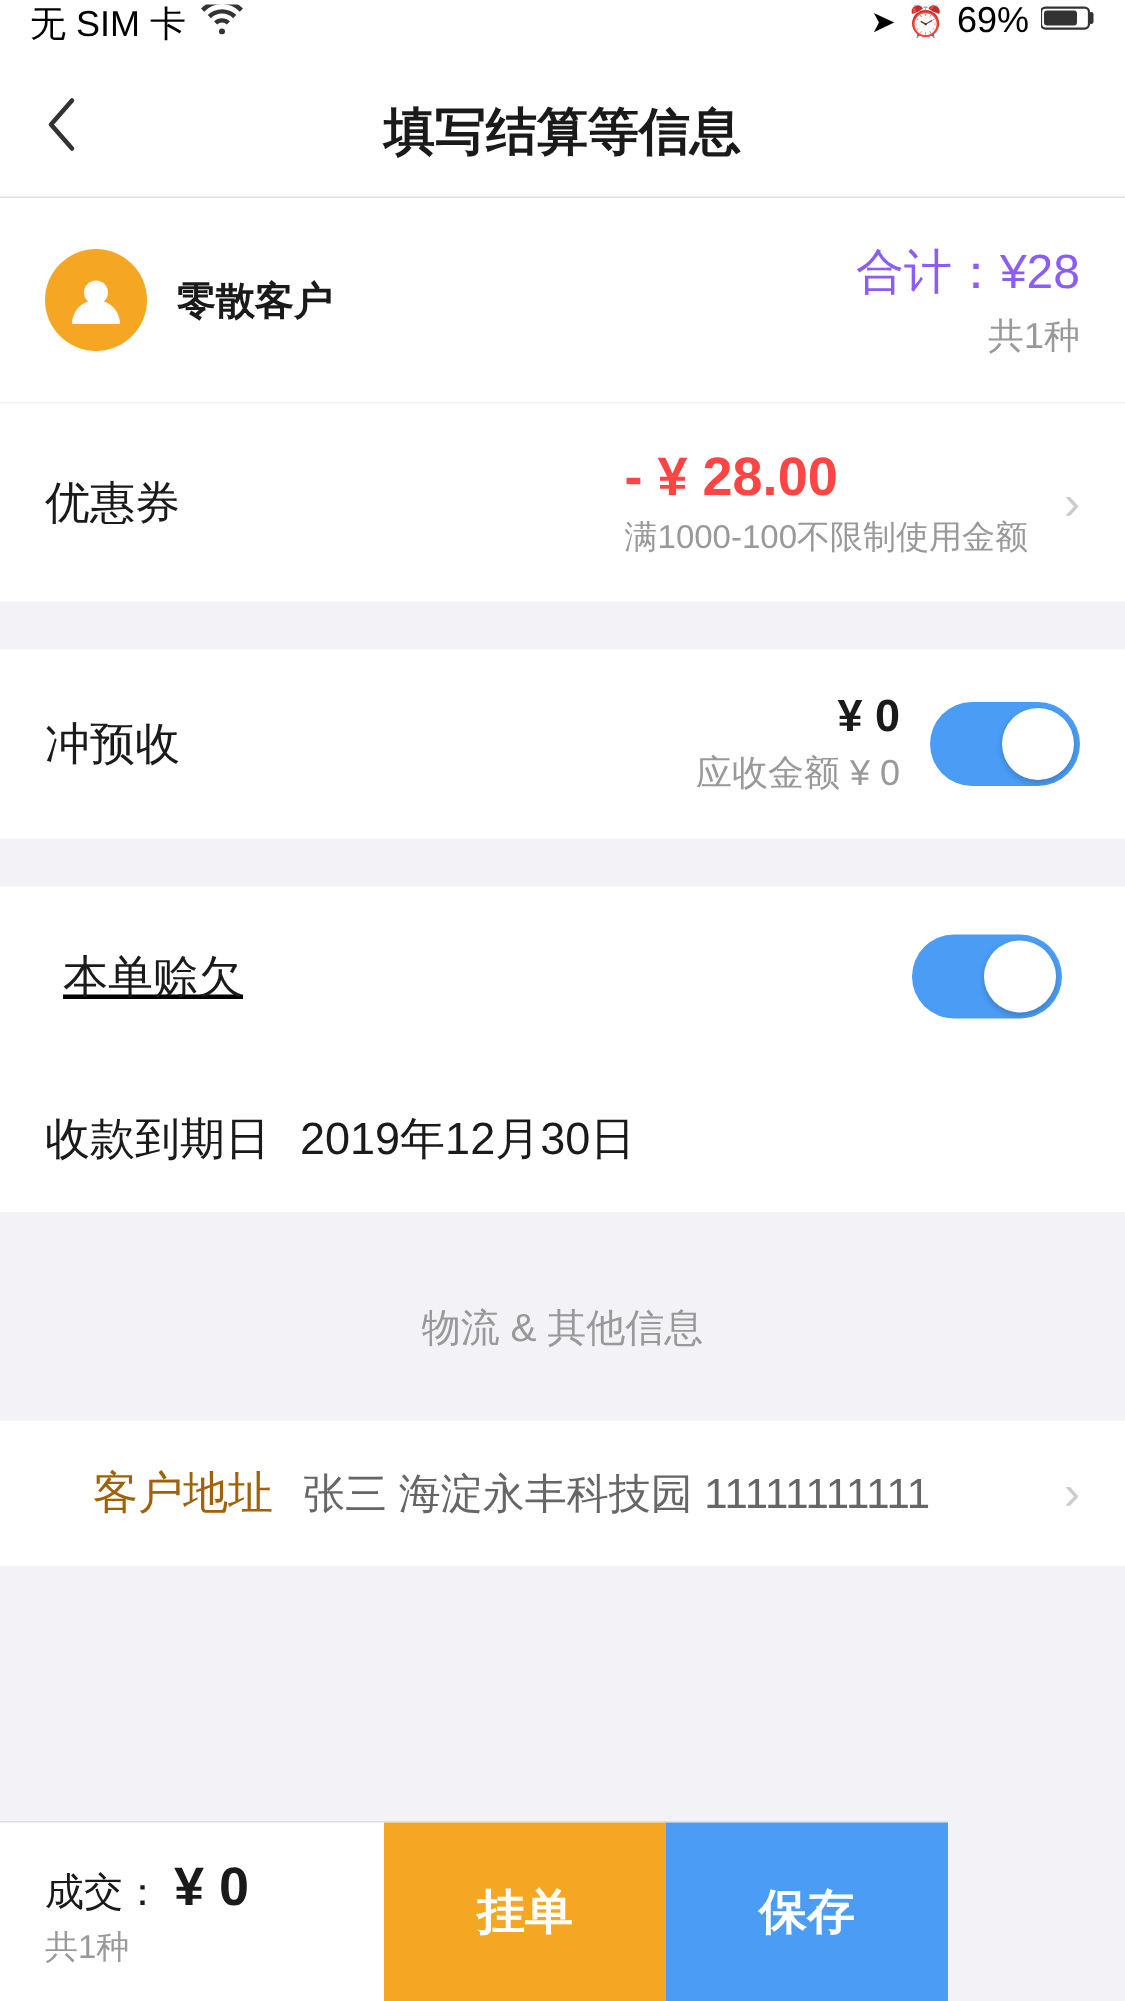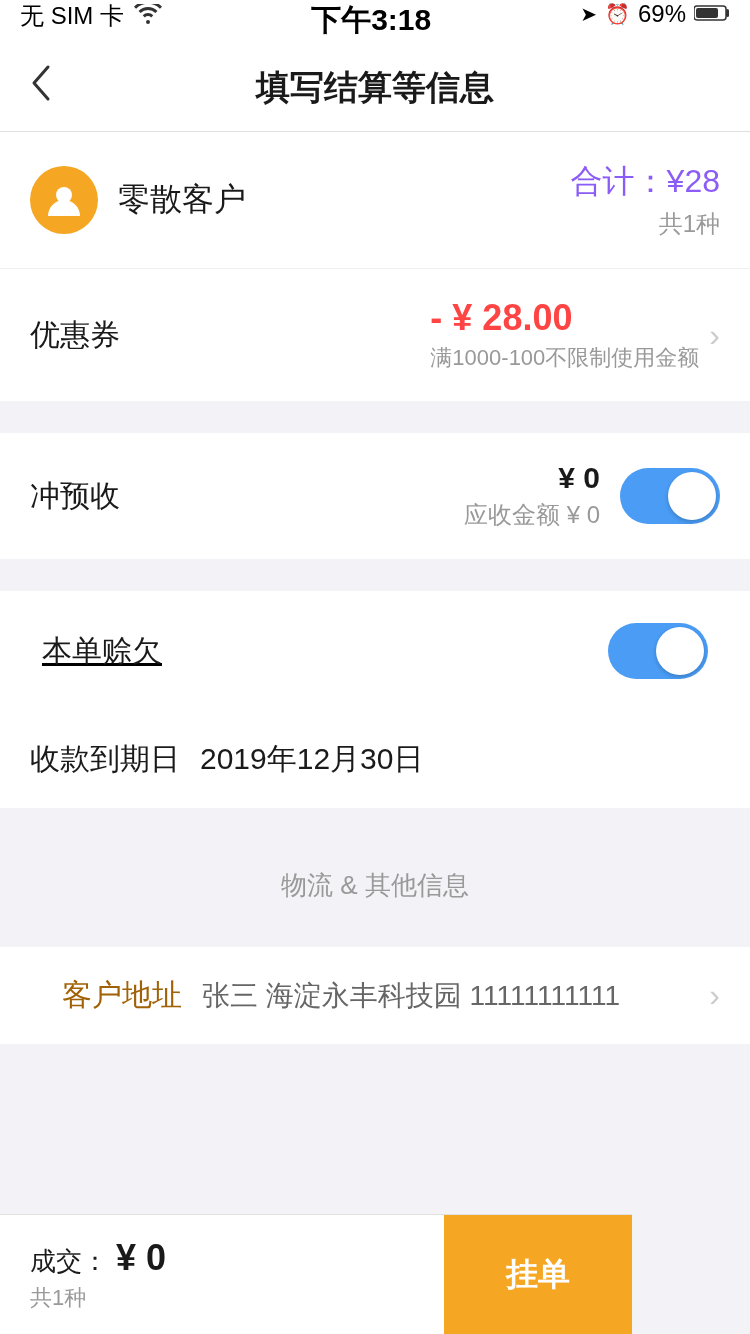--- a/index.html
+++ b/index.html
@@ -65,35 +65,35 @@
       padding: 28px 30px;
     }
     .customer-left { display: flex; align-items: center; gap: 20px; }
     .customer-avatar {
       width: 68px; height: 68px;
       background: #f5a623;
       border-radius: 50%;
       display: flex; align-items: center; justify-content: center;
       font-size: 32px; color: #fff;
     }
-    .customer-name { font-size: 32px; font-weight: 400; color: #1a1a1a; }
+    .customer-name { font-size: 26px; font-weight: 700; color: #1a1a1a; }
     .customer-right { text-align: right; }
     .total-label { font-size: 32px; color: #8b5cf6; font-weight: 500; }
     .total-sub { font-size: 24px; color: #999; margin-top: 4px; }
 
     
     .coupon-row {
       padding: 28px 30px;
       border-top: 1px solid #f0f0f0;
       display: flex;
       align-items: center;
       justify-content: space-between;
     }
     .coupon-label { font-size: 30px; color: #1a1a1a; }
-    .coupon-right { display: flex; align-items: center; gap: 10px; }
+    .coupon-right { display: flex; align-items: center; gap: 24px; }
     .coupon-amount { font-size: 36px; font-weight: 600; color: #ff4444; }
     .coupon-desc { font-size: 22px; color: #999; margin-top: 4px; text-align: right; }
     .chevron-icon { color: #ccc; font-size: 32px; }
 
     
     .separator {
       height: 16px;
       background: #f2f2f7;
     }
 
@@ -250,21 +250,20 @@
 
 <div class="status-bar">
   <div class="status-left">
     <span>无 SIM 卡</span>
     <span>
       <svg width="28" height="20" viewBox="0 0 28 20">
           <path d="M14 16a2 2 0 1 1 0 4 2 2 0 0 1 0-4zm-5.3-4.7a7.5 7.5 0 0 1 10.6 0l-2.1 2.1a4.5 4.5 0 0 0-6.4 0l-2.1-2.1zm-4.2-4.3A13.5 13.5 0 0 1 23.5 7l-2.1 2.1A10.5 10.5 0 0 0 6.6 9.1L4.5 7zM0 2.7A19.5 19.5 0 0 1 28 2.7l-2.1 2.1a16.5 16.5 0 0 0-23.8 0L0 2.7z" fill="#333"></path>
         </svg>
     </span>
   </div>
-  <div class="status-center">下午3:18</div>
   <div class="status-right">
     <span style="font-size:20px;">➤</span>
     <span style="font-size:20px;">⏰</span>
     <span>69%</span>
     <span>
       <svg width="36" height="18" viewBox="0 0 36 18">
           <rect x="0" y="2" width="32" height="14" rx="3" ry="3" stroke="#333" stroke-width="1.5" fill="none"></rect>
           <rect x="32" y="5" width="3" height="8" rx="1.5" fill="#333"></rect>
           <rect x="2" y="4" width="22" height="10" rx="2" fill="#333"></rect>
         </svg>
@@ -359,13 +358,14 @@
 
 <div class="bottom-bar">
   <div class="bottom-summary">
     <div class="bottom-summary-top">
       <span class="bottom-label">成交：</span>
       <span class="bottom-amount">¥ 0</span>
     </div>
     <div class="bottom-sub">共1种</div>
   </div>
   <div class="btn-hold">挂单</div>
+  <div class="btn-save">保存</div>
 </div>
 
 </body></html>

